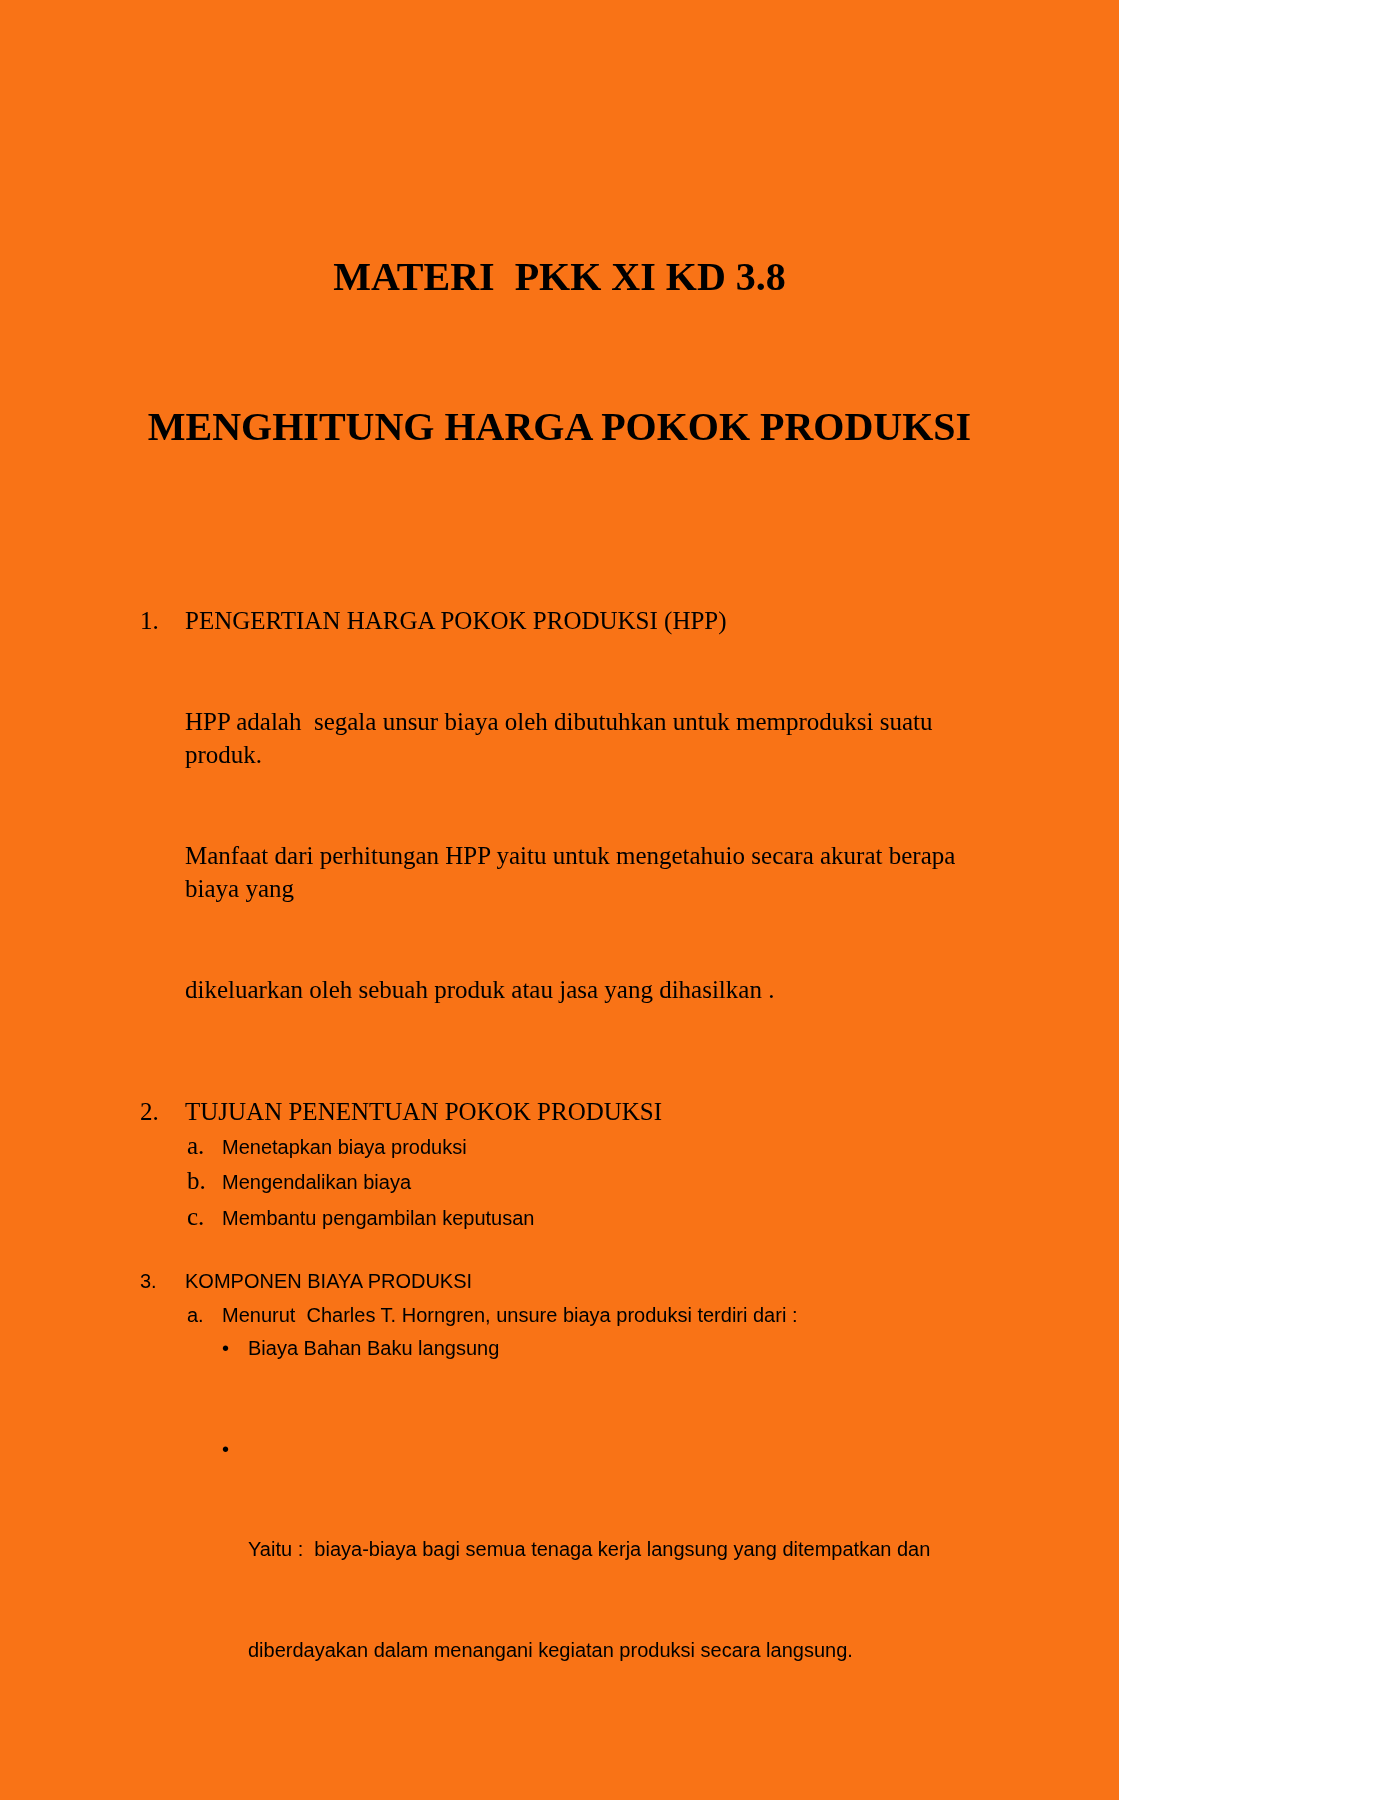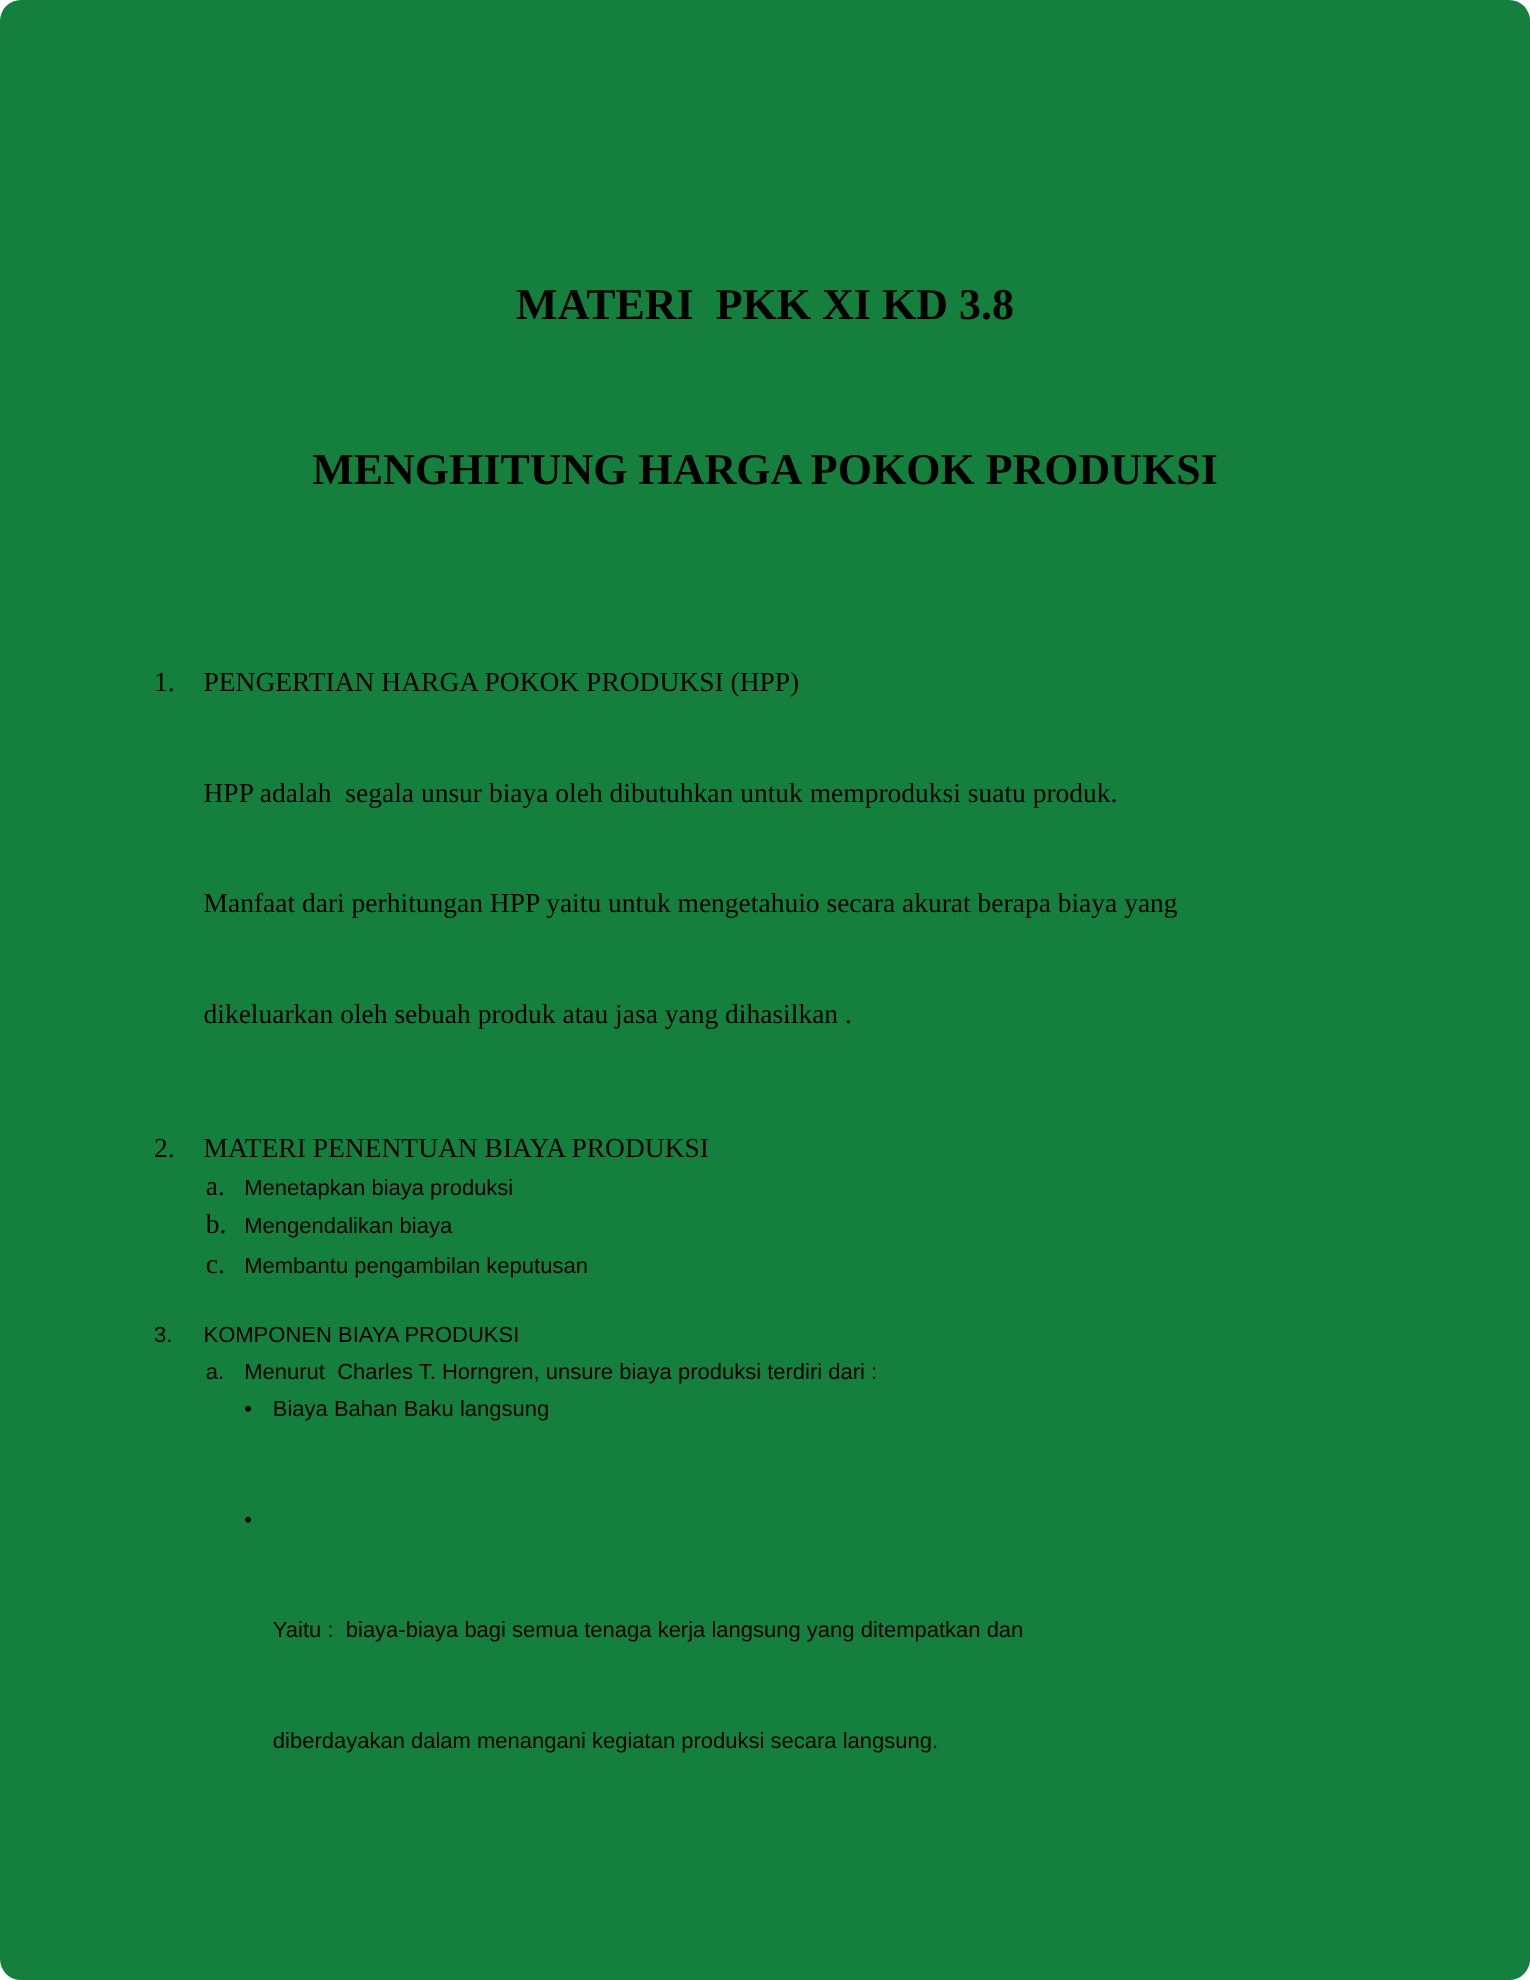--- a/index.html
+++ b/index.html
@@ -1,25 +1,24 @@
 <!DOCTYPE html>
 <html><head>
 <meta charset="utf-8">
 <style>
   * { box-sizing: border-box; margin: 0; padding: 0; }
   html, body { background: #ffffff; }
   .page {
     position: relative;
-    width: 1391px;
+    width: 1119px;
     height: 1800px;
-    background: #15803d;
+    background: #f97316;
     color: #000000;
     padding: 152px 140px 0 140px;
     overflow: hidden;
-    border-radius: 19px;
   }
   .doc-title {
     font-family: "Liberation Serif", serif;
     font-weight: 700;
     font-size: 40px;
     line-height: 50px;
     text-align: center;
     white-space: pre-wrap;
   }
   .title-line { display: block; }
@@ -57,21 +56,21 @@
     <div class="block serif body-text">
       <span class="line">HPP adalah  segala unsur biaya oleh dibutuhkan untuk memproduksi suatu produk.</span>
       <span class="line">Manfaat dari perhitungan HPP yaitu untuk mengetahuio secara akurat berapa biaya yang</span>
       <span class="line">dikeluarkan oleh sebuah produk atau jasa yang dihasilkan .</span>
     </div>
   </section>
 
   <section class="sec-2">
     <div class="row serif">
       <span class="num">2.</span>
-      <span>MATERI PENENTUAN BIAYA PRODUKSI</span>
+      <span>TUJUAN PENENTUAN POKOK PRODUKSI</span>
     </div>
     <div class="row sub-row">
       <span class="sub-marker serif">a.</span>
       <span class="sans">Menetapkan biaya produksi</span>
     </div>
     <div class="row sub-row">
       <span class="sub-marker serif">b.</span>
       <span class="sans">Mengendalikan biaya</span>
     </div>
     <div class="row sub-row">

